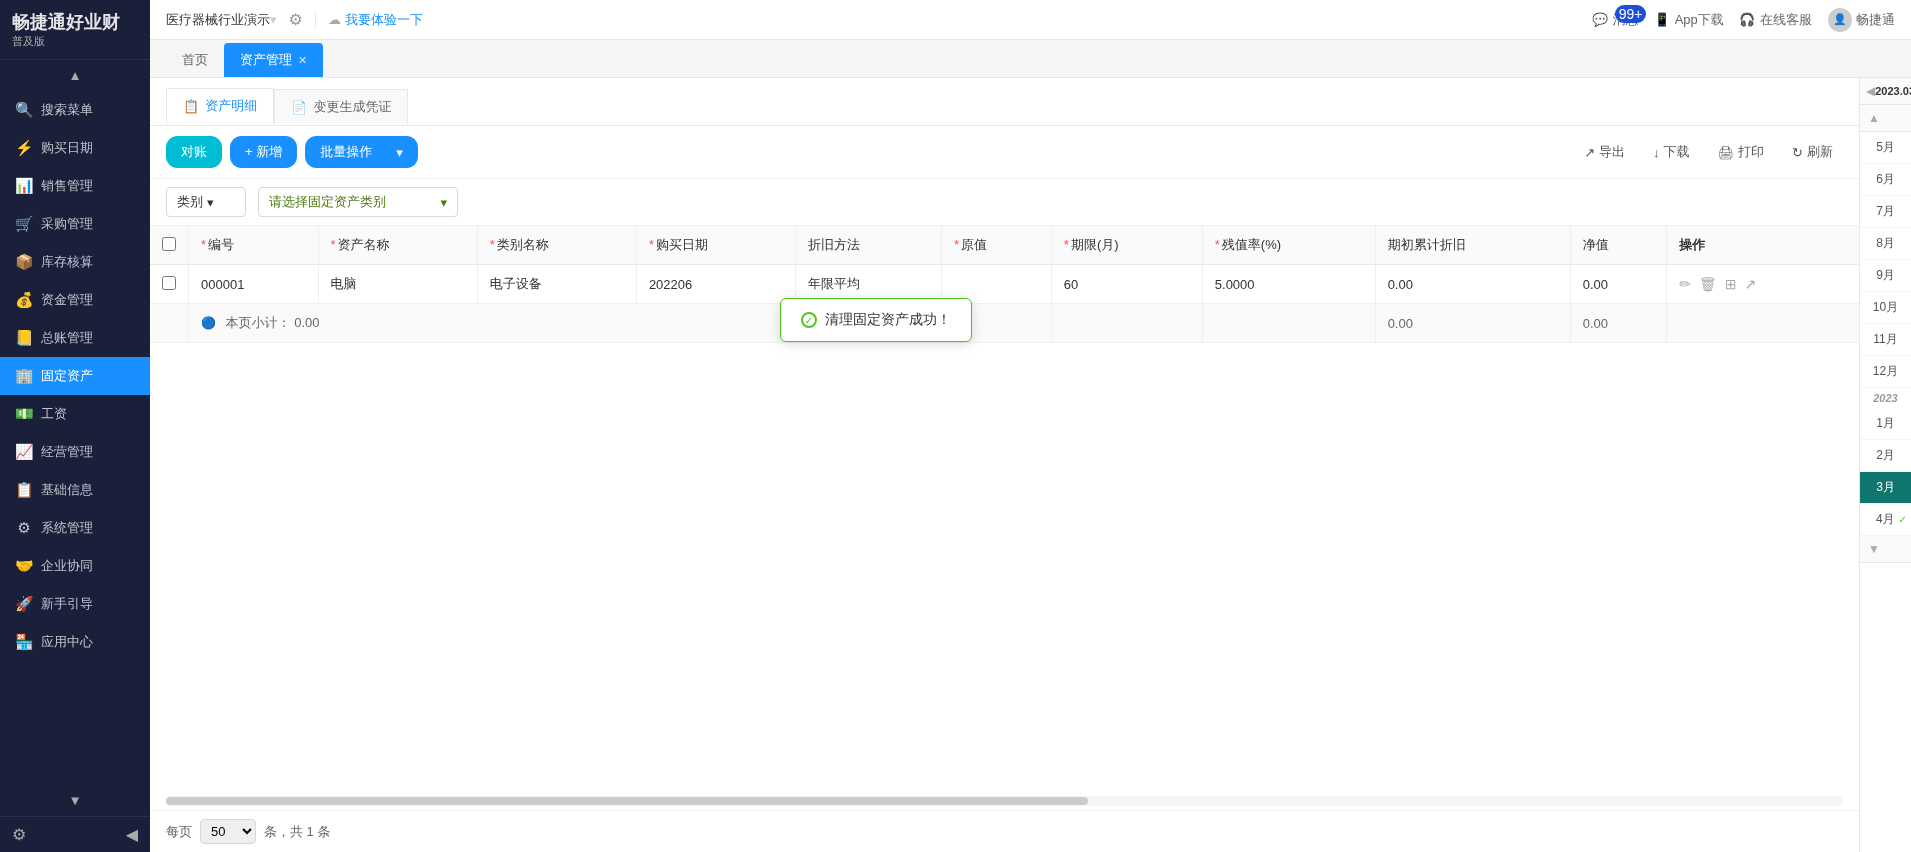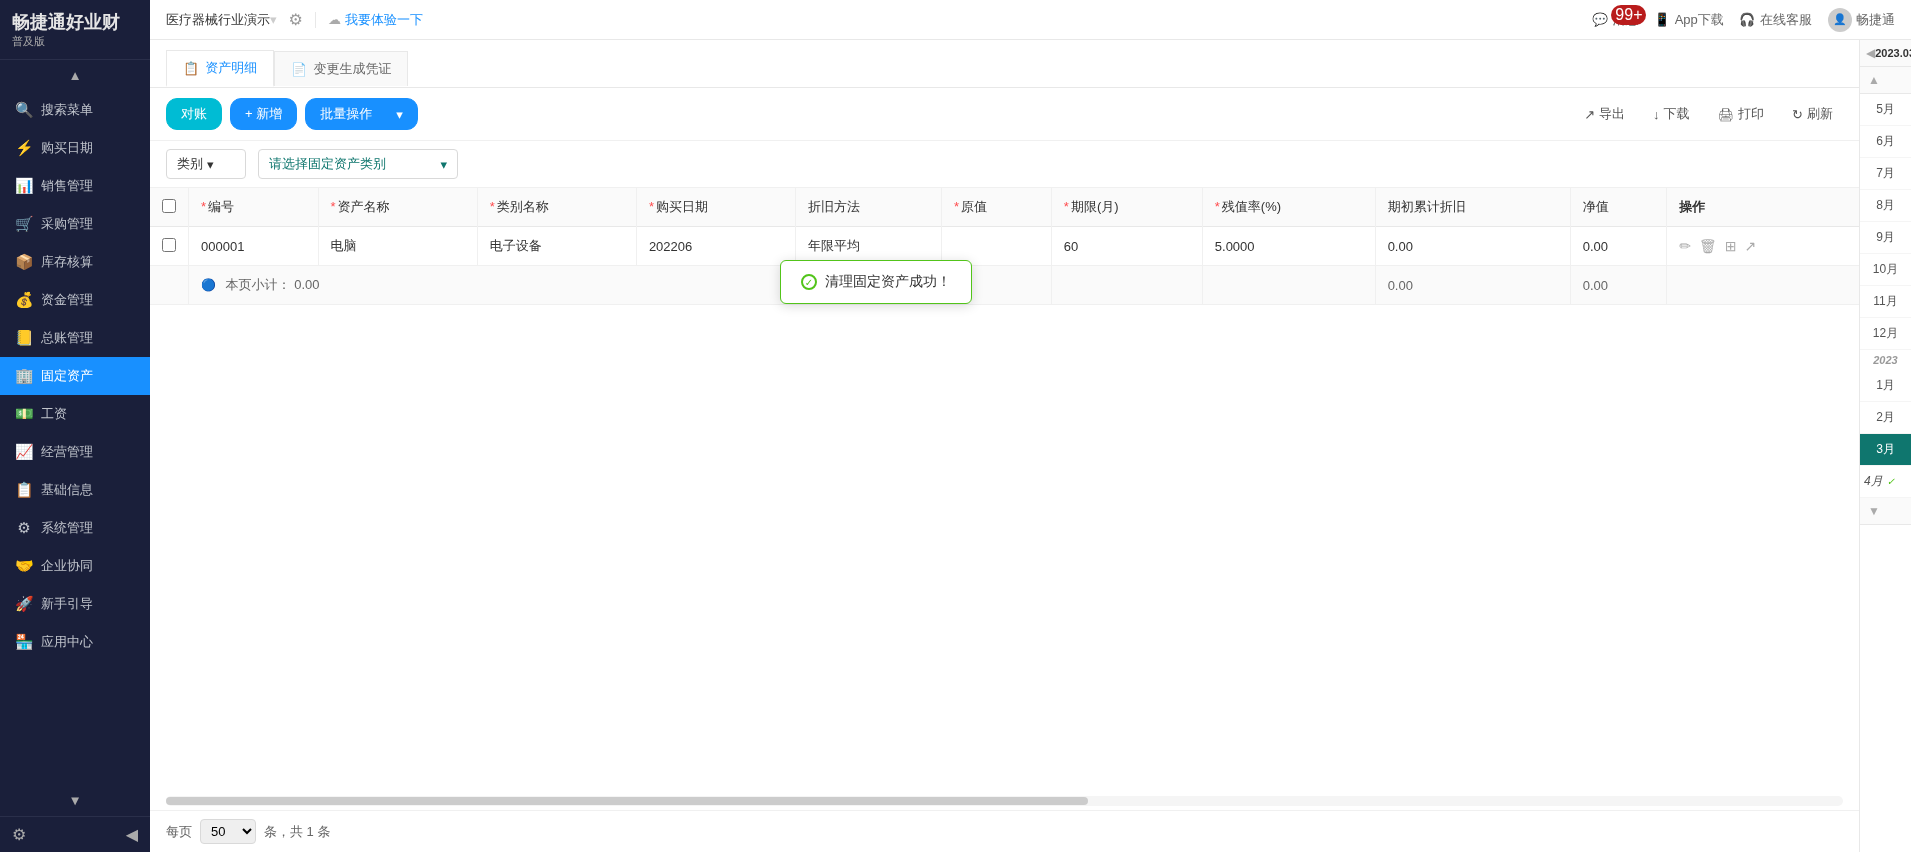--- a/index.html
+++ b/index.html
@@ -112,23 +112,23 @@
     .topbar-badge {
       display: flex;
       align-items: center;
       gap: 4px;
       color: #666;
       font-size: 13px;
       position: relative;
       cursor: pointer;
     }
     .badge-count {
-      background: #b91c1c;
+      background: #1d4ed8;
       color: #fff;
-      font-size: 16px;
+      font-size: 14px;
       border-radius: 10px;
       padding: 1px 4px;
       position: absolute;
       top: -6px;
       right: -8px;
     }
     .topbar-user {
       display: flex;
       align-items: center;
       gap: 4px;
@@ -296,21 +296,21 @@
     .filter-select-placeholder {
       display: flex;
       align-items: center;
       gap: 4px;
       padding: 5px 10px;
       border: 1px solid #d9d9d9;
       border-radius: 4px;
       background: #fff;
       cursor: pointer;
       font-size: 13px;
-      color: #0f766e;
+      color: #4d7c0f;
       min-width: 200px;
     }
 
     
     .table-container {
       flex: 1;
       overflow: auto;
     }
     table {
       width: 100%;
@@ -595,20 +595,29 @@
         <span>🎧</span>
         <span>在线客服</span>
       </div>
       <div class="topbar-user">
         <div class="user-avatar">👤</div>
         <span>畅捷通</span>
       </div>
     </div>
   </div>
 
+  <div class="tab-bar">
+    <div class="tab-item">
+      <span>首页</span>
+    </div>
+    <div class="tab-item active">
+      <span>资产管理</span>
+      <span class="close-btn">✕</span>
+    </div>
+  </div>
 
   <div class="content-area">
     <div class="main-content" style="position: relative;">
 
       <div class="sub-tabs">
         <div class="sub-tab active">
           <span style="color:#1890ff;">📋</span>
           <span>资产明细</span>
         </div>
         <div class="sub-tab">
@@ -789,21 +798,21 @@
       <div class="month-item">7月</div>
       <div class="month-item">8月</div>
       <div class="month-item">9月</div>
       <div class="month-item">10月</div>
       <div class="month-item">11月</div>
       <div class="month-item">12月</div>
       <div class="right-panel-section">2023</div>
       <div class="month-item">1月</div>
       <div class="month-item">2月</div>
       <div class="month-item current">3月</div>
-      <div class="month-item" style="display:flex; align-items:center; justify-content:flex-start; gap:4px;font-style:italic;">
+      <div class="month-item" style="display:flex; align-items:center; justify-content:flex-end; gap:4px;">
         4月
         <span style="color:#52c41a; font-size:10px;">✓</span>
       </div>
       <div class="right-panel-nav">
         <span class="nav-arrow">▼</span>
       </div>
     </div>
 
   </div>
 </div>

